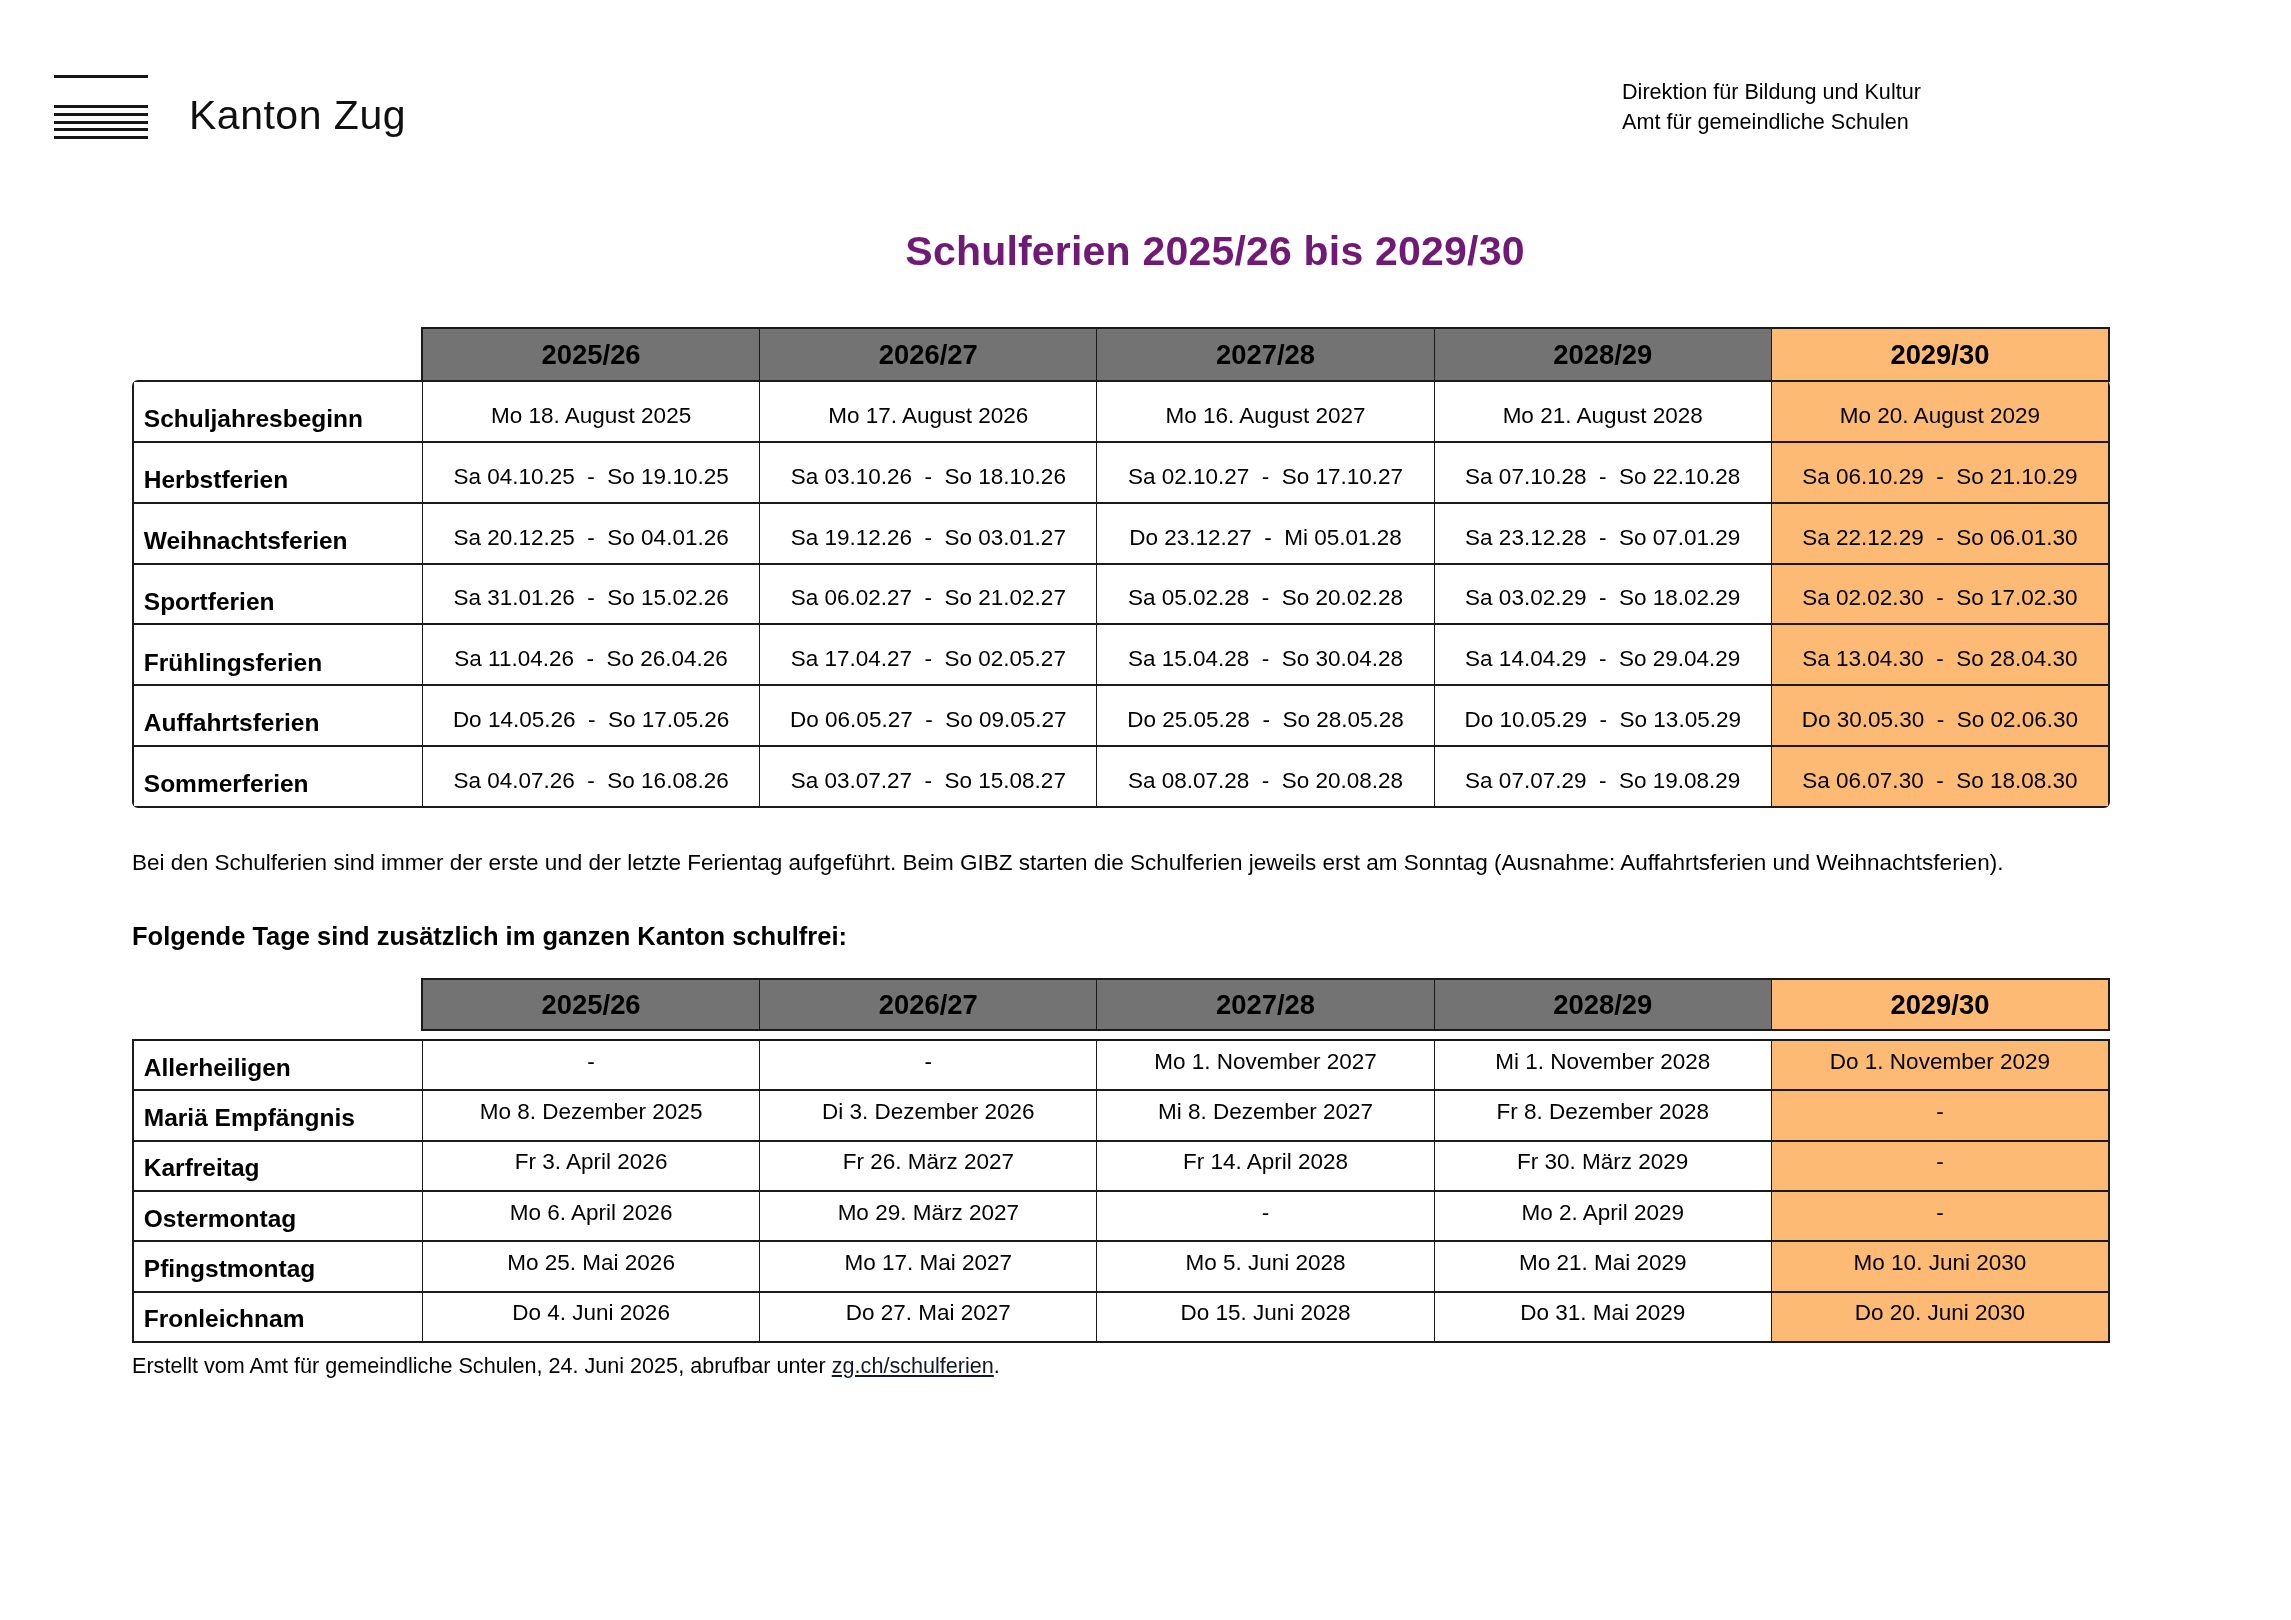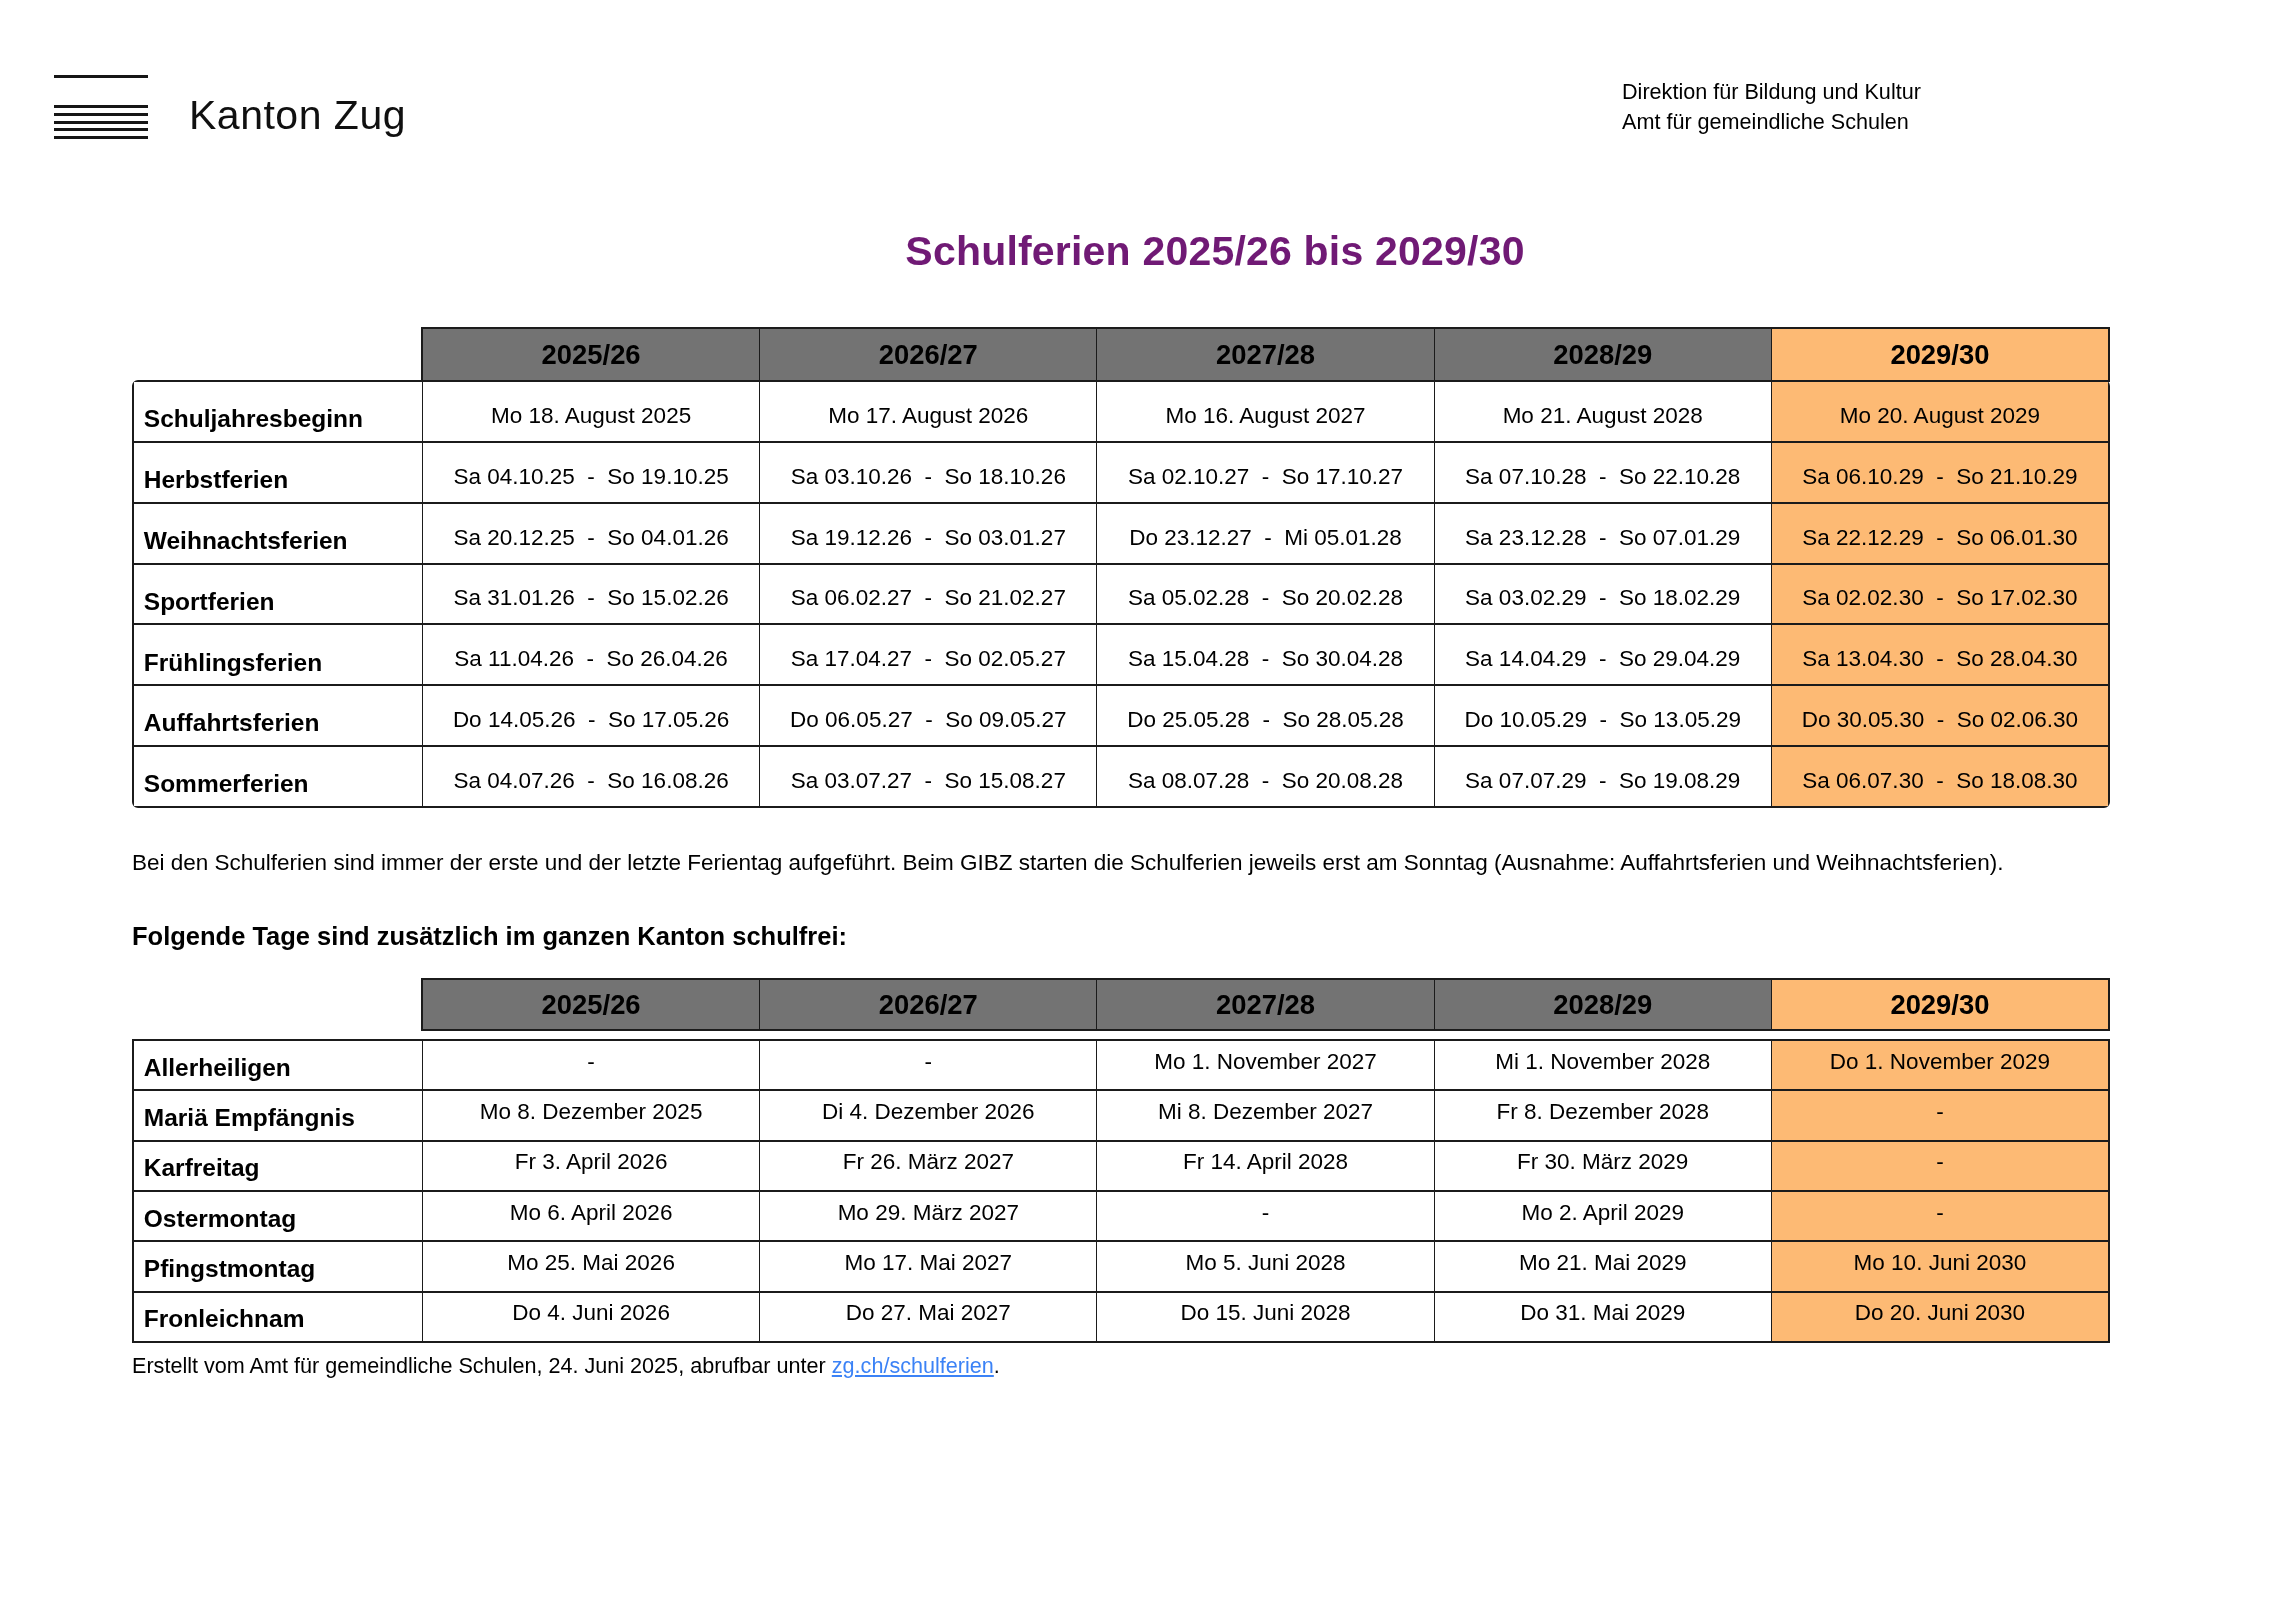--- a/index.html
+++ b/index.html
@@ -41,21 +41,21 @@
     font-size:22.5px;white-space:pre;}
   .vcell:last-child{border-right:none;}
   .t1 .vcell{align-items:flex-end;padding-bottom:12px;}
   .t2 .vcell{align-items:flex-start;padding-top:7.8px;}
   .hl{background:#fdba74;}
 
   
   .note{position:absolute;left:132px;top:850px;width:2019px;font-size:22.5px;}
   .h2{position:absolute;left:132px;top:922px;font-size:25.5px;font-weight:700;}
   .footer{position:absolute;left:132px;top:1353px;font-size:21.6px;}
-  .footer a{color:#3b82f6;text-decoration:underline;}
+  .footer a{color:#0f172a;text-decoration:underline;}
 </style>
 </head>
 <body>
 
 <div class="page">
 
   <div>
     <div class="logo-line" style="top:75px"></div>
     <div class="logo-line" style="top:105px"></div>
     <div class="logo-line" style="top:113px"></div>
@@ -153,21 +153,21 @@
         <div class="lcell">Allerheiligen</div>
         <div class="vcell">-</div>
         <div class="vcell">-</div>
         <div class="vcell">Mo 1. November 2027</div>
         <div class="vcell">Mi 1. November 2028</div>
         <div class="vcell hl">Do 1. November 2029</div>
       </div>
       <div class="trow">
         <div class="lcell">Mariä Empfängnis</div>
         <div class="vcell">Mo 8. Dezember 2025</div>
-        <div class="vcell">Di 4. Dezember 2026</div>
+        <div class="vcell">Di 3. Dezember 2026</div>
         <div class="vcell">Mi 8. Dezember 2027</div>
         <div class="vcell">Fr 8. Dezember 2028</div>
         <div class="vcell hl">-</div>
       </div>
       <div class="trow">
         <div class="lcell">Karfreitag</div>
         <div class="vcell">Fr 3. April 2026</div>
         <div class="vcell">Fr 26. März 2027</div>
         <div class="vcell">Fr 14. April 2028</div>
         <div class="vcell">Fr 30. März 2029</div>

